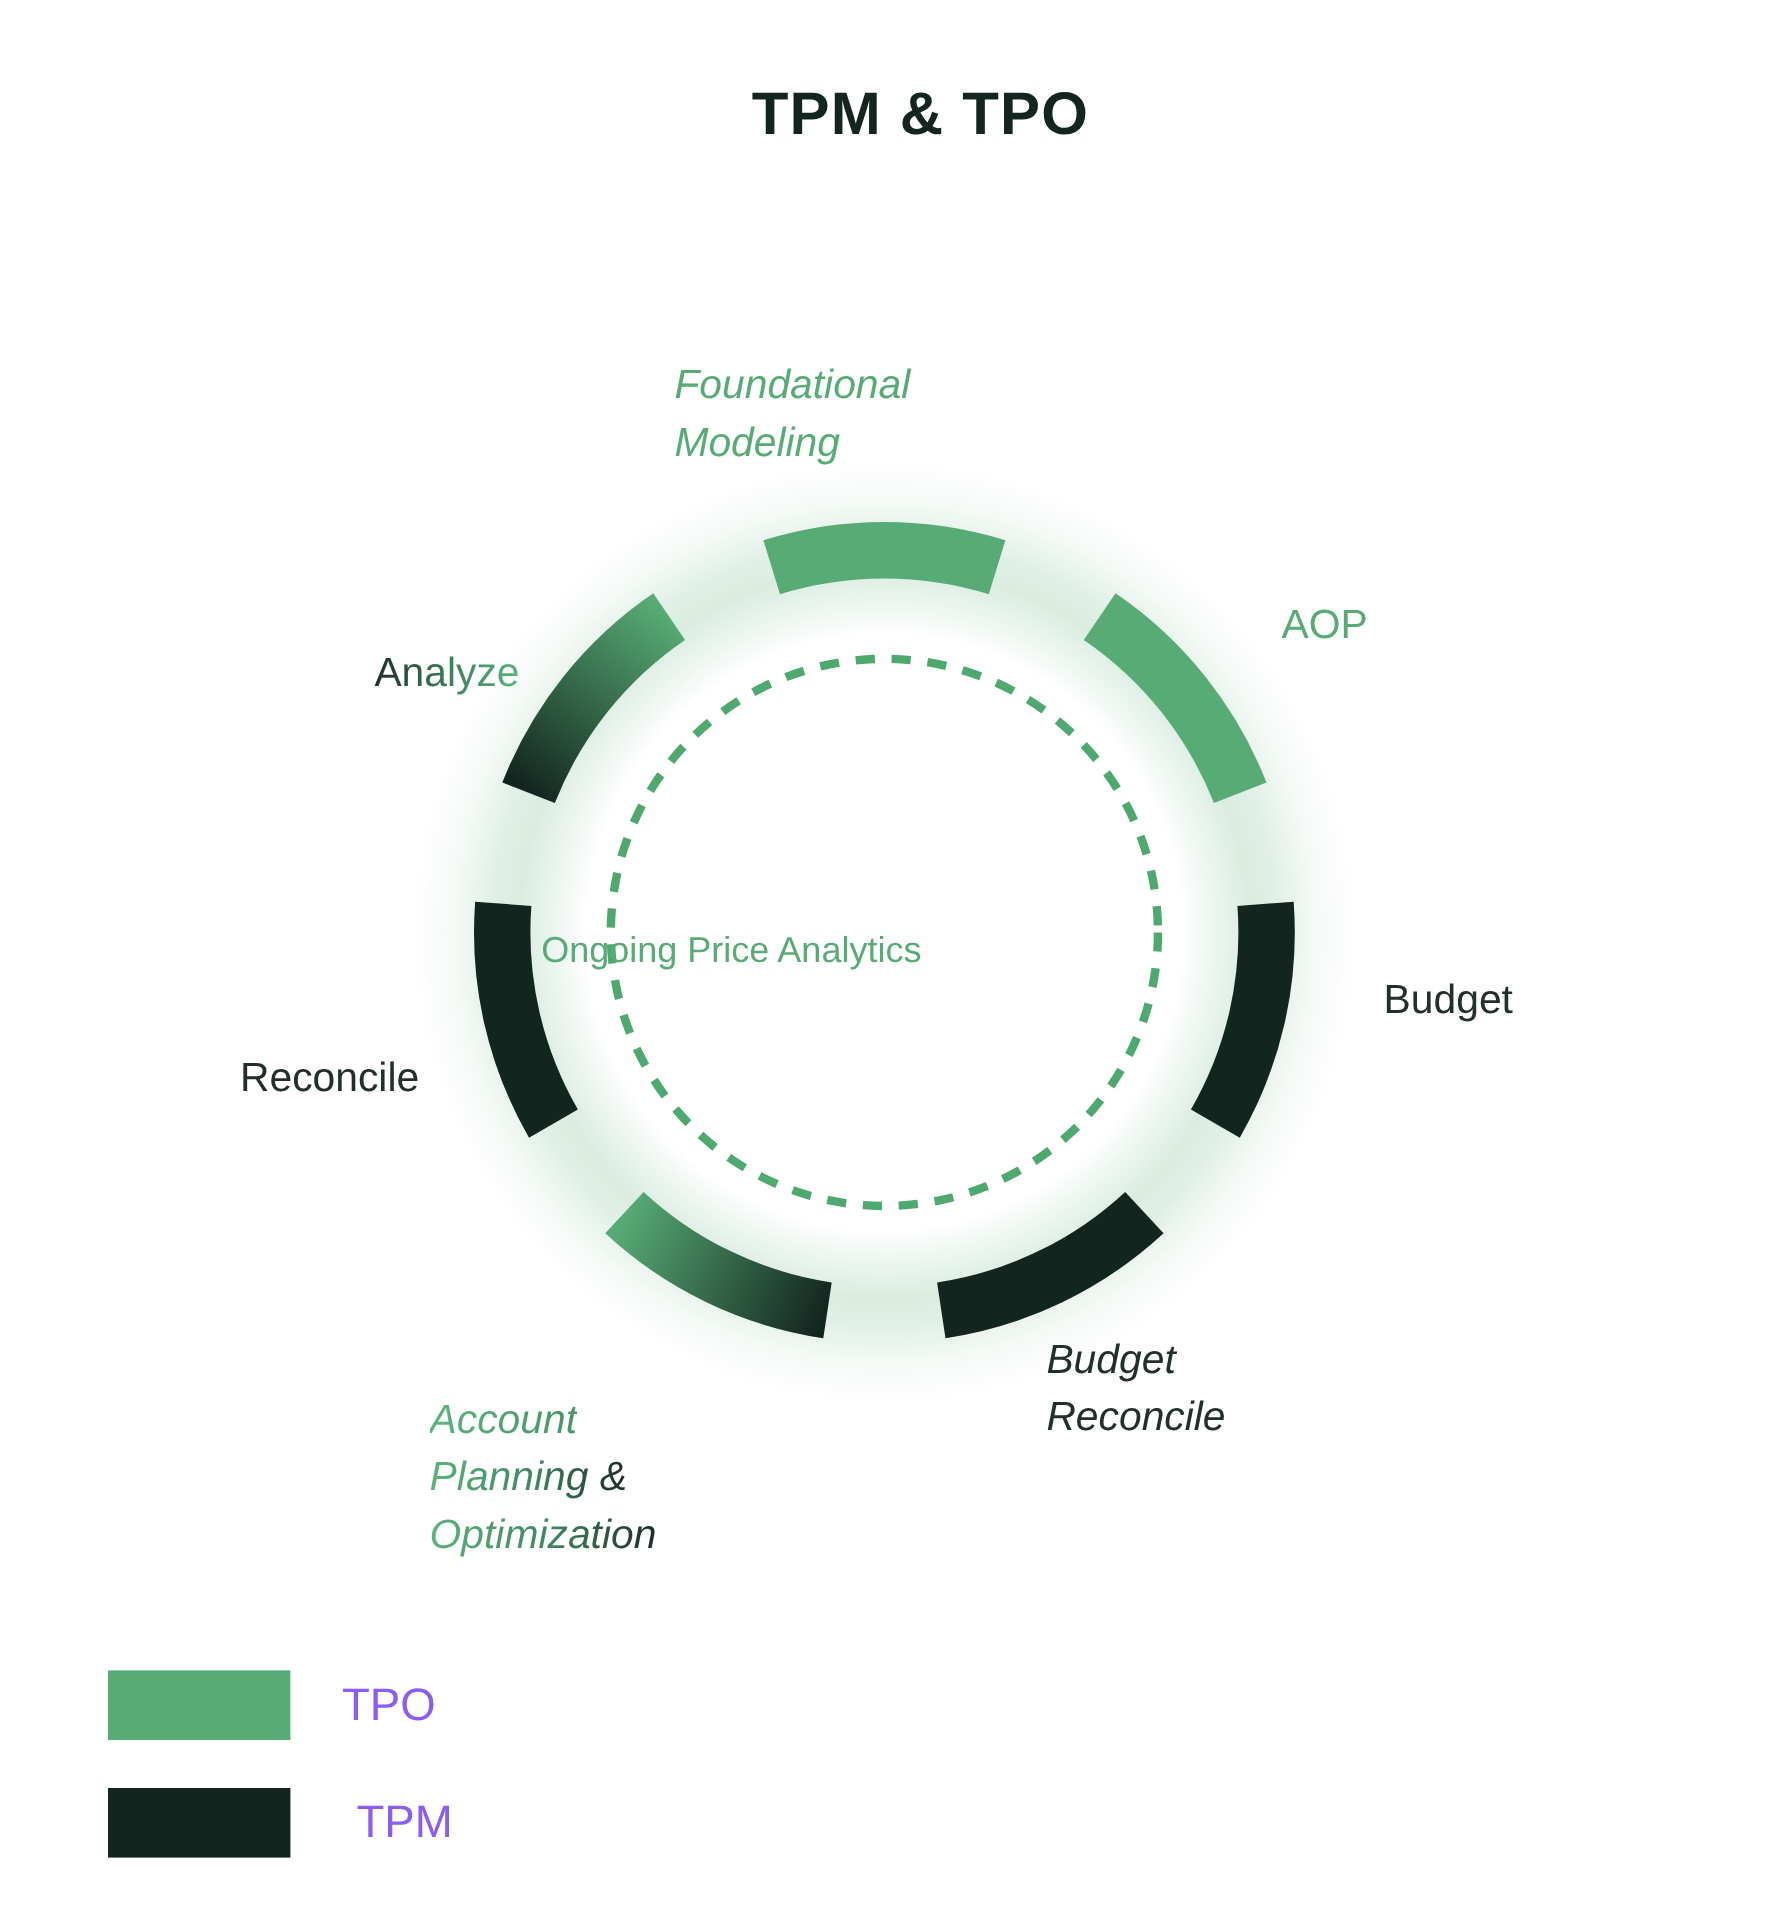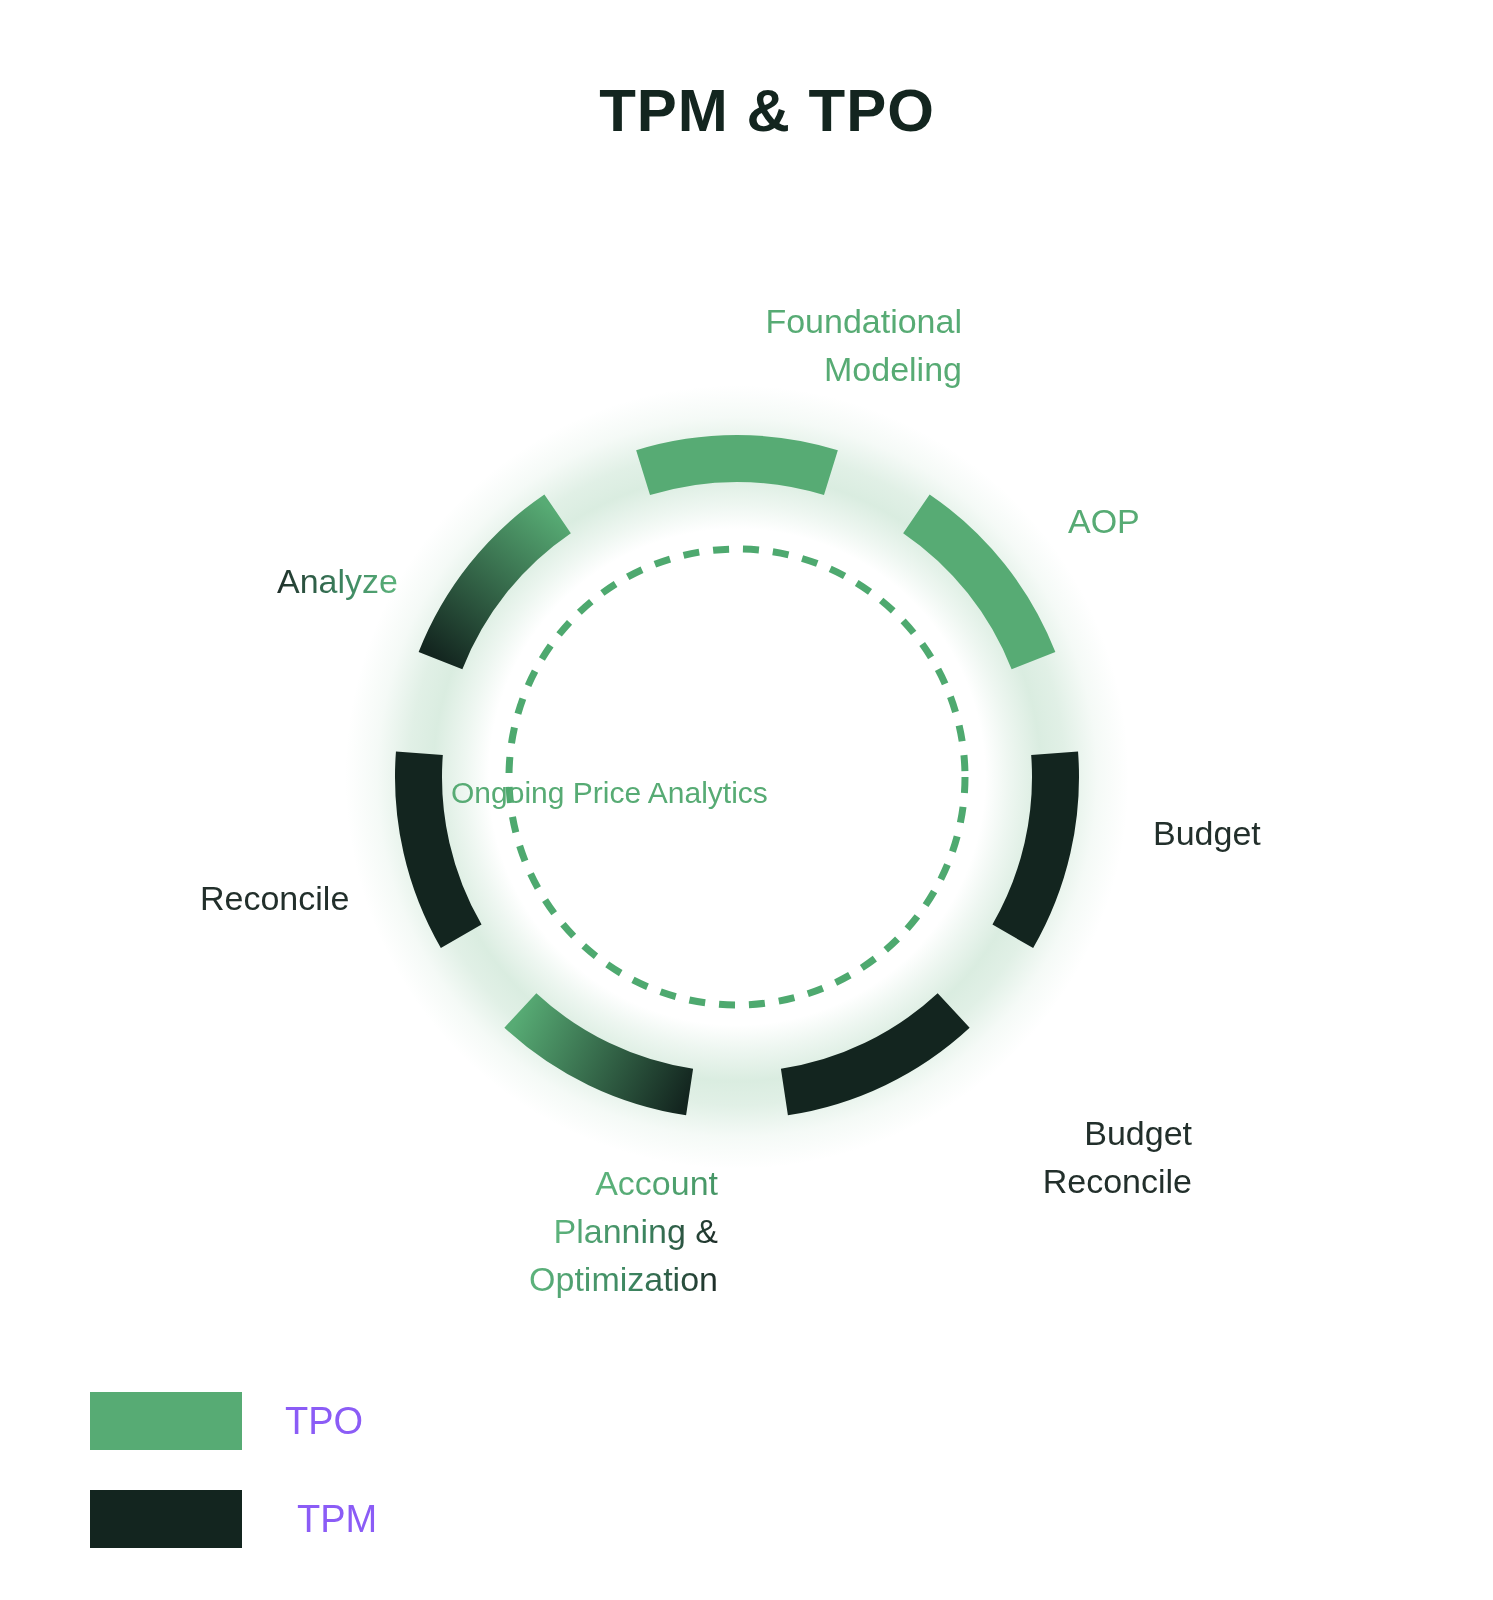--- a/index.html
+++ b/index.html
@@ -11,37 +11,37 @@
   html,body{margin:0;padding:0;}
   body{
     width:1493px;height:1600px;
     background:#ffffff;
     position:relative;
     overflow:hidden;
     font-family:"Liberation Sans", sans-serif;
   }
   .page-title{
     position:absolute;
-    left:767px;top:76px;
+    left:767px;top:66px;
     transform:translateX(-50%);
-    font-size:60px;
+    font-size:50px;
     font-weight:700;
     color:var(--tpm);
     letter-spacing:1px;
     white-space:nowrap;
   }
   #diagram-svg{position:absolute;left:0;top:0;}
   .seg-label{
     position:absolute;
     font-size:34px;
     line-height:48px;
     color:var(--text-dark);
     white-space:nowrap;
   }
-  .center-align{text-align:right;white-space:normal;}
+  .center-align{text-align:left;white-space:normal;font-style:italic;}
   .green{color:var(--tpo);}
   .grad{
     display:inline-block;
     -webkit-background-clip:text;
     background-clip:text;
     color:transparent;
   }
   .grad-green-dark{background-image:linear-gradient(90deg,#5db47c 0%,#3c8560 55%,#1d2b27 100%);}
   .grad-dark-green{background-image:linear-gradient(90deg,#1f2e29 0%,#3c8560 55%,#5db47c 100%);}
   .grad-green-green{background-image:linear-gradient(90deg,#5db47c 0%,#459565 100%);}
@@ -124,21 +124,21 @@
   </div>
 
   <div class="seg-label center-align" style="left:358px;top:1159px;width:360px;">
     <div><span class="grad grad-green-green">Account</span></div>
     <div><span class="grad grad-green-dark">Planning &amp;</span></div>
     <div><span class="grad grad-green-dark">Optimization</span></div>
   </div>
 
   <div class="seg-label" style="left:200px;top:874px;">Reconcile</div>
 
-  <div class="seg-label" style="left:277px;top:537px;margin-top:20px;">
+  <div class="seg-label" style="left:312px;top:537px;">
     <span class="grad grad-dark-green">Analyze</span>
   </div>
 
   <div class="center-label">Ongoing Price Analytics</div>
 </div>
 
 <div class="legend">
   <div class="legend-swatch" style="top: 0px; background: rgb(87, 171, 116);"></div>
   <div class="legend-label" style="top:0;">TPO</div>
   <div class="legend-swatch" style="top: 98px; background: rgb(19, 37, 31);"></div>

